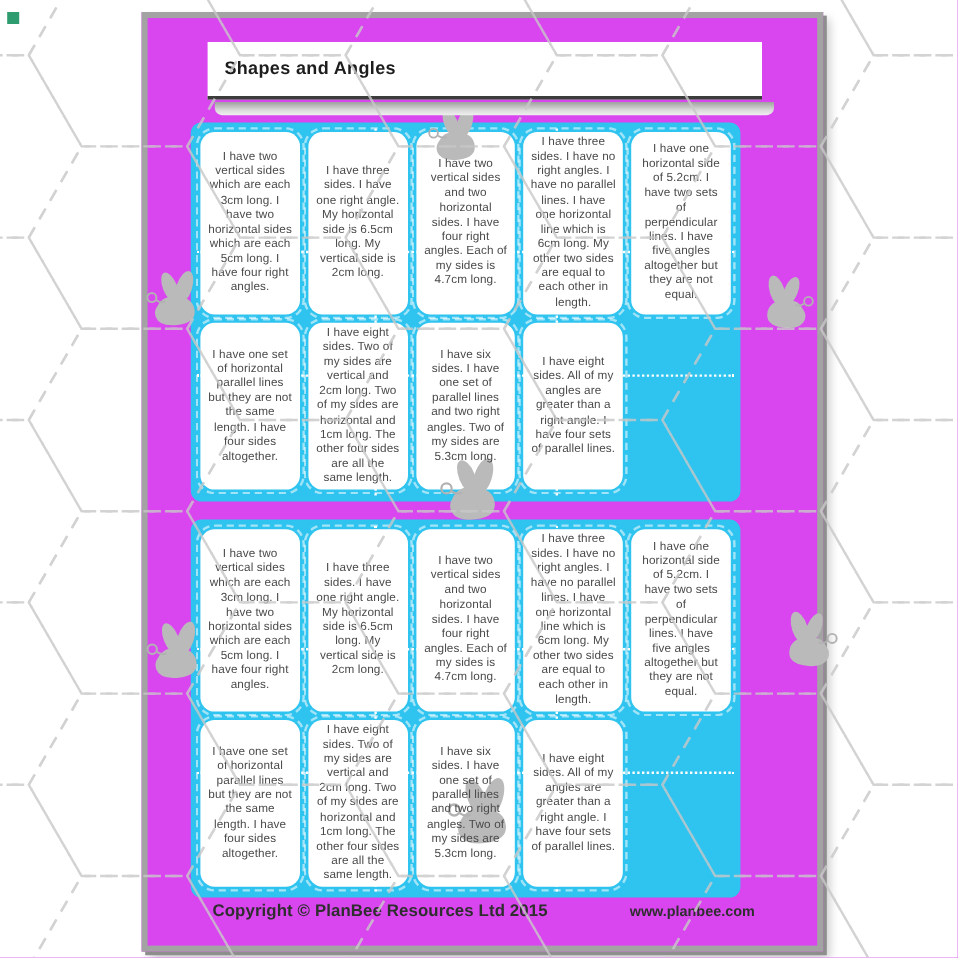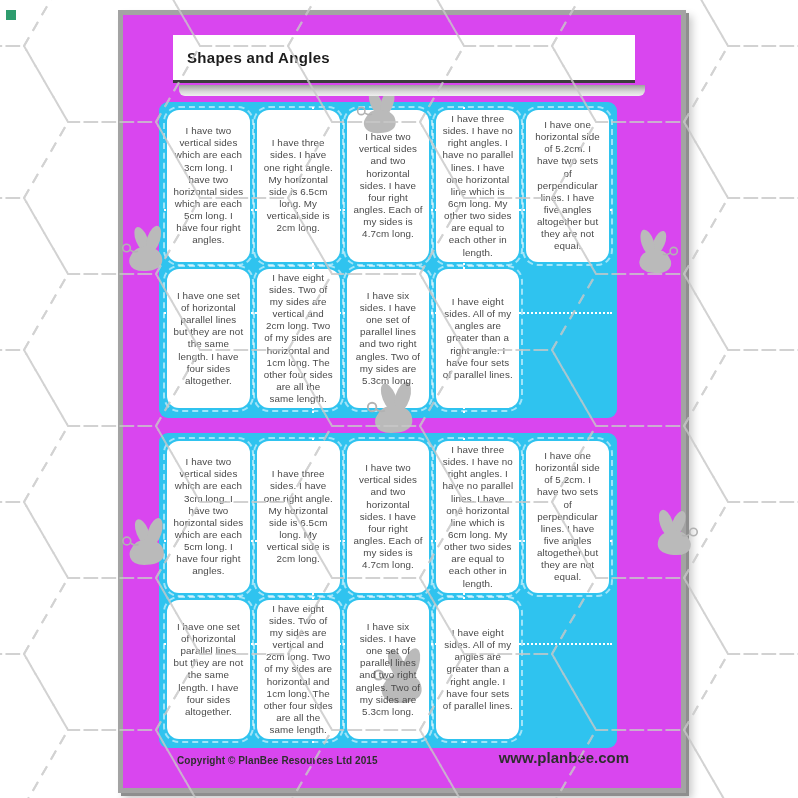--- a/index.html
+++ b/index.html
@@ -59,25 +59,25 @@
   }
   
   .cutline{position:absolute;z-index:0;}
   .cutline.v{top:5px;bottom:5px;width:0;border-left:2px dotted #ffffff;}
   .cutline.h{left:5px;right:5px;height:0;border-top:2px dotted #ffffff;}
   .cut-v1{left:153px;} .cut-v2{left:304px;}
   .cut-h1{top:107px;}  .cut-h2{top:210px;}
   
   .footer-left{
     position:absolute;left:54px;bottom:22px;
-    font-size:10px;font-weight:bold;color:#2e2e2e;letter-spacing:.1px;
+    font-size:14px;font-weight:bold;color:#2e2e2e;letter-spacing:.1px;
   }
   .footer-right{
     position:absolute;right:52px;bottom:22px;
-    font-size:15px;font-weight:bold;color:#2e2e2e;
+    font-size:12px;font-weight:bold;color:#2e2e2e;
   }
   
   .bee{position:absolute;z-index:1;pointer-events:none;}
   .bee.flip{transform:scaleX(-1);}
   .b1{left:231px;top:72px;width:52px;height:48px;}
   .b2{left:-4px;top:208px;width:54px;height:50px;}
   .b3{left:506px;top:212px;width:52px;height:48px;}
   .b4{left:240px;top:364px;width:62px;height:56px;}
   .b5{left:-4px;top:500px;width:56px;height:52px;}
   .b6{left:524px;top:492px;width:54px;height:50px;}

